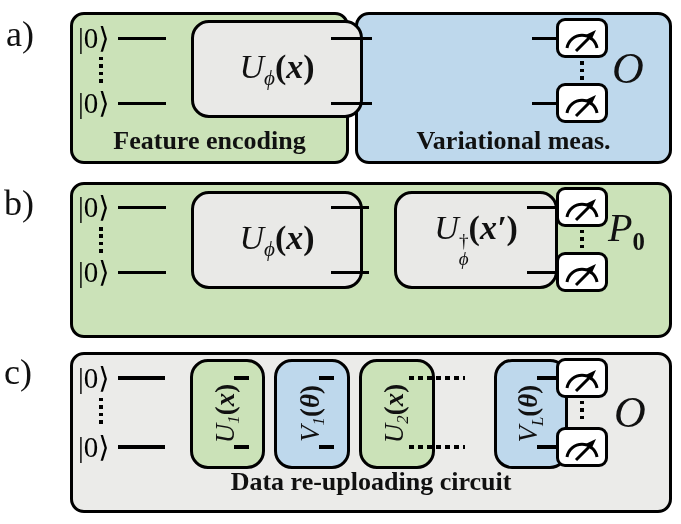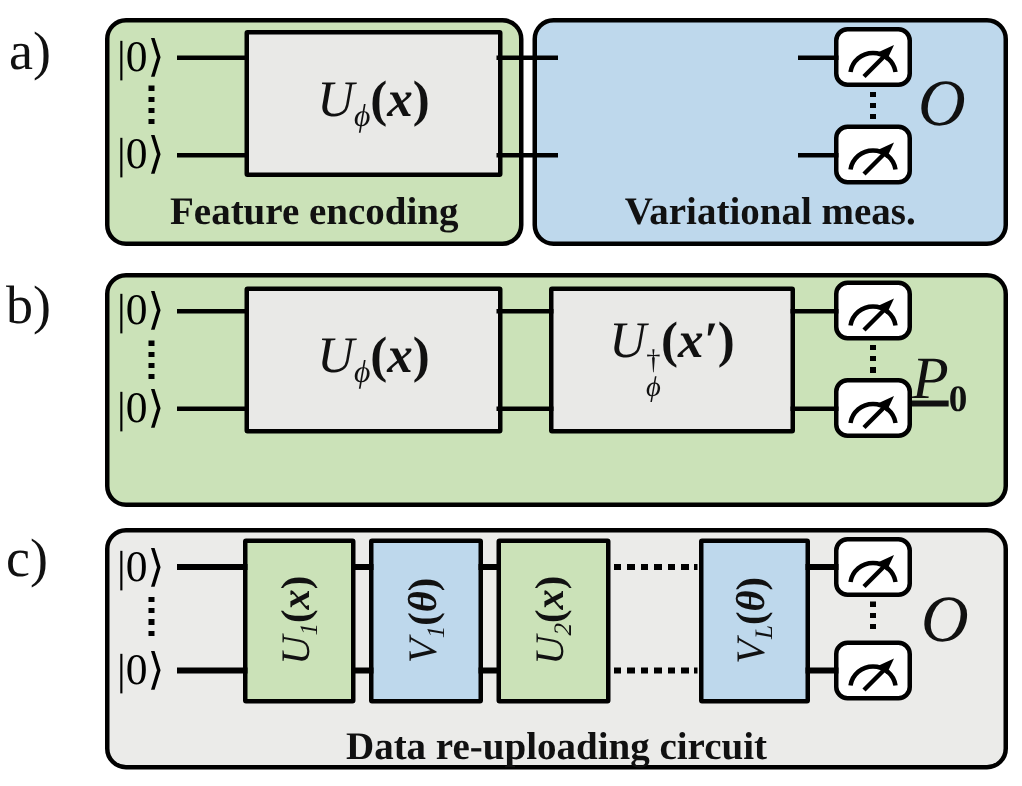--- a/index.html
+++ b/index.html
@@ -9,22 +9,22 @@
   html,body { margin:0; padding:0; background:#ffffff; }
   .fig {
     position:relative; width:681px; height:524px; background:#ffffff;
     font-family:"Liberation Serif","DejaVu Serif",serif; overflow:hidden;
   }
   .pbox { position:absolute; border:3.5px solid var(--line); border-radius:14px; box-sizing:border-box; z-index:1; }
   .pbox.green { background:var(--green); }
   .pbox.blue  { background:var(--blue); }
   .pbox.gray  { background:var(--panel_gray); }
   .gate {
-    position:absolute; border:3.5px solid var(--line); border-radius:2px; box-sizing:border-box;
-    background:var(--gate_gray); display:flex; align-items:center; justify-content:center; z-index:3;
+    position:absolute; border:3.5px solid var(--line); border-radius:18px; box-sizing:border-box;
+    background:var(--gate_gray); display:flex; align-items:center; justify-content:center; z-index:3;margin-left:28px;
   }
   .gate.green { background:var(--green); }
   .gate.blue  { background:var(--blue); }
   .wire { position:absolute; height:3.5px; background:var(--line); z-index:4; }
   .wire-dot { position:absolute; height:4px; z-index:4;
     background:repeating-linear-gradient(90deg, var(--line) 0 5px, transparent 5px 9px); }
   .vdots { position:absolute; width:3.5px; z-index:4;
     background:repeating-linear-gradient(180deg, var(--line) 0 3.5px, transparent 3.5px 7.5px); }
   .ket { position:absolute; font-size:29px; line-height:1; z-index:2;
     font-family:"Liberation Serif","DejaVu Serif","DejaVu Sans",serif; }
@@ -133,21 +133,21 @@
   </div>
   <div class="vdots" style="left:580px;top:230px;height:19px;"></div>
   <div class="meter" style="left:556px;top:252px;">
     <svg width="42" height="31" viewBox="0 0 42 31">
         <path d="M 6 25 A 15.2 15.2 0 0 1 36 25" fill="none" stroke="#000" stroke-width="3"></path>
         <line x1="15" y1="28" x2="28" y2="15" stroke="#000" stroke-width="3"></line>
         <polygon points="35,7 30.1,17.5 24.5,11.9" fill="#000"></polygon>
       </svg>
   </div>
 
-  <div class="obs-p" style="left:608px;top:232px;text-decoration:underline;"><span class="p-it">P</span><span class="psub">0</span></div>
+  <div class="obs-p" style="left:608px;top:208px;"><span class="p-it">P</span><span class="psub">0</span></div>
 
 
   <div class="plabel" style="left:4px;top:354px;">c)</div>
 
   <div class="pbox gray" style="left:70px;top:352px;width:602px;height:161px;"></div>
 
   <div class="ket" style="left:78px;top:364px;">|0⟩</div>
   <div class="vdots" style="left:99px;top:398px;height:26px;"></div>
   <div class="ket" style="left:78px;top:433px;">|0⟩</div>
 
@@ -186,15 +186,15 @@
   <div class="meter" style="left:556px;top:427px;">
     <svg width="42" height="31" viewBox="0 0 42 31">
         <path d="M 6 25 A 15.2 15.2 0 0 1 36 25" fill="none" stroke="#000" stroke-width="3"></path>
         <line x1="15" y1="28" x2="28" y2="15" stroke="#000" stroke-width="3"></line>
         <polygon points="35,7 30.1,17.5 24.5,11.9" fill="#000"></polygon>
       </svg>
   </div>
 
   <div class="obs" style="left:614px;top:391px;">O</div>
 
-  <div class="caption" style="left:74px;top:484px;width:594px;">Data re-uploading circuit</div>
+  <div class="caption" style="left:74px;top:468px;width:594px;">Data re-uploading circuit</div>
 
 </div>
 
 </body></html>

